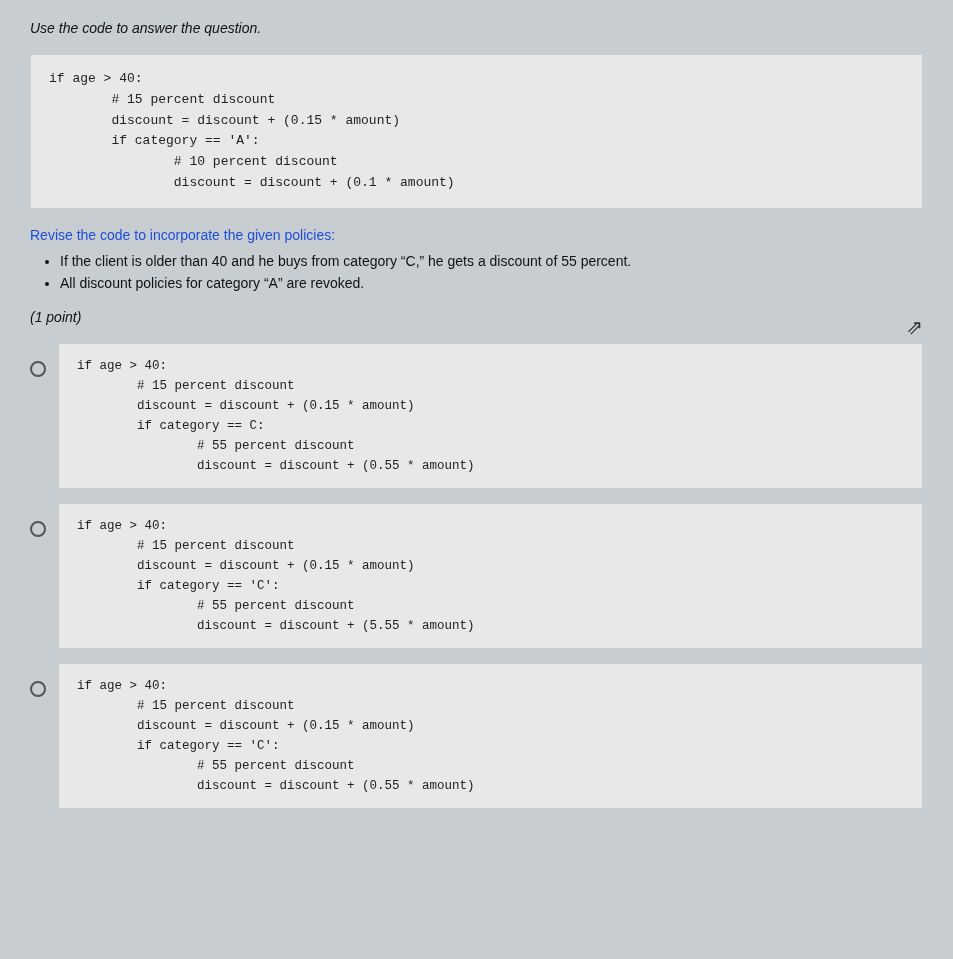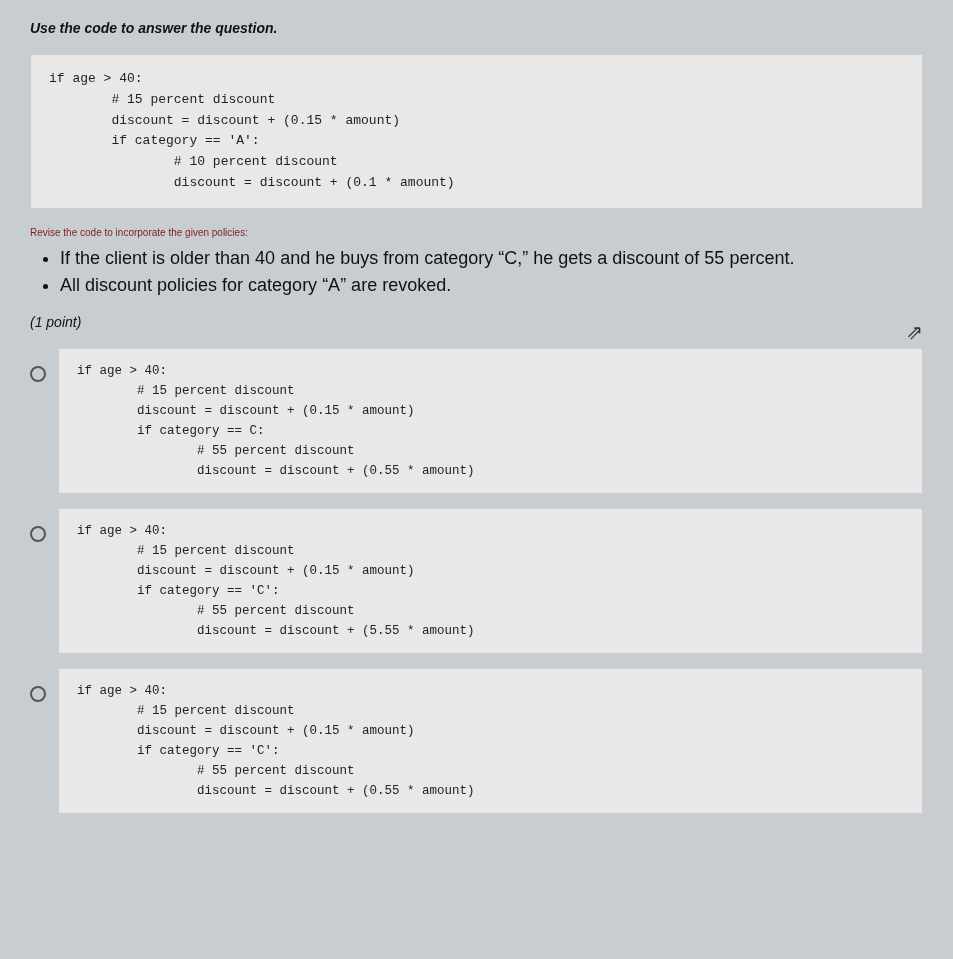--- a/index.html
+++ b/index.html
@@ -14,45 +14,44 @@
     .page-container {
       background-color: #c8cdd2;
       min-height: 959px;
       padding: 20px 30px;
     }
     .instruction-text {
       font-style: italic;
       font-size: 14px;
       color: #111;
       margin-bottom: 18px;
-      font-weight: bold;
     }
     .code-block {
       background-color: #e8e8e8;
       border: 1px solid #ccc;
       padding: 14px 18px;
       font-family: 'Courier New', Courier, monospace;
       font-size: 13px;
       color: #222;
       margin-bottom: 18px;
       white-space: pre;
       line-height: 1.6;
     }
     .revise-text {
-      font-size: 10px;
-      color: #7f1d1d;
+      font-size: 14px;
+      color: #1d4ed8;
       margin-bottom: 10px;
     }
     .bullet-list {
       margin-left: 30px;
       margin-bottom: 18px;
     }
     .bullet-list li {
       margin-bottom: 6px;
-      font-size: 18px;
+      font-size: 14px;
       color: #111;
     }
     .points-text {
       font-style: italic;
       font-size: 14px;
       color: #111;
       margin-bottom: 18px;
     }
     .answer-options {
       display: flex;

